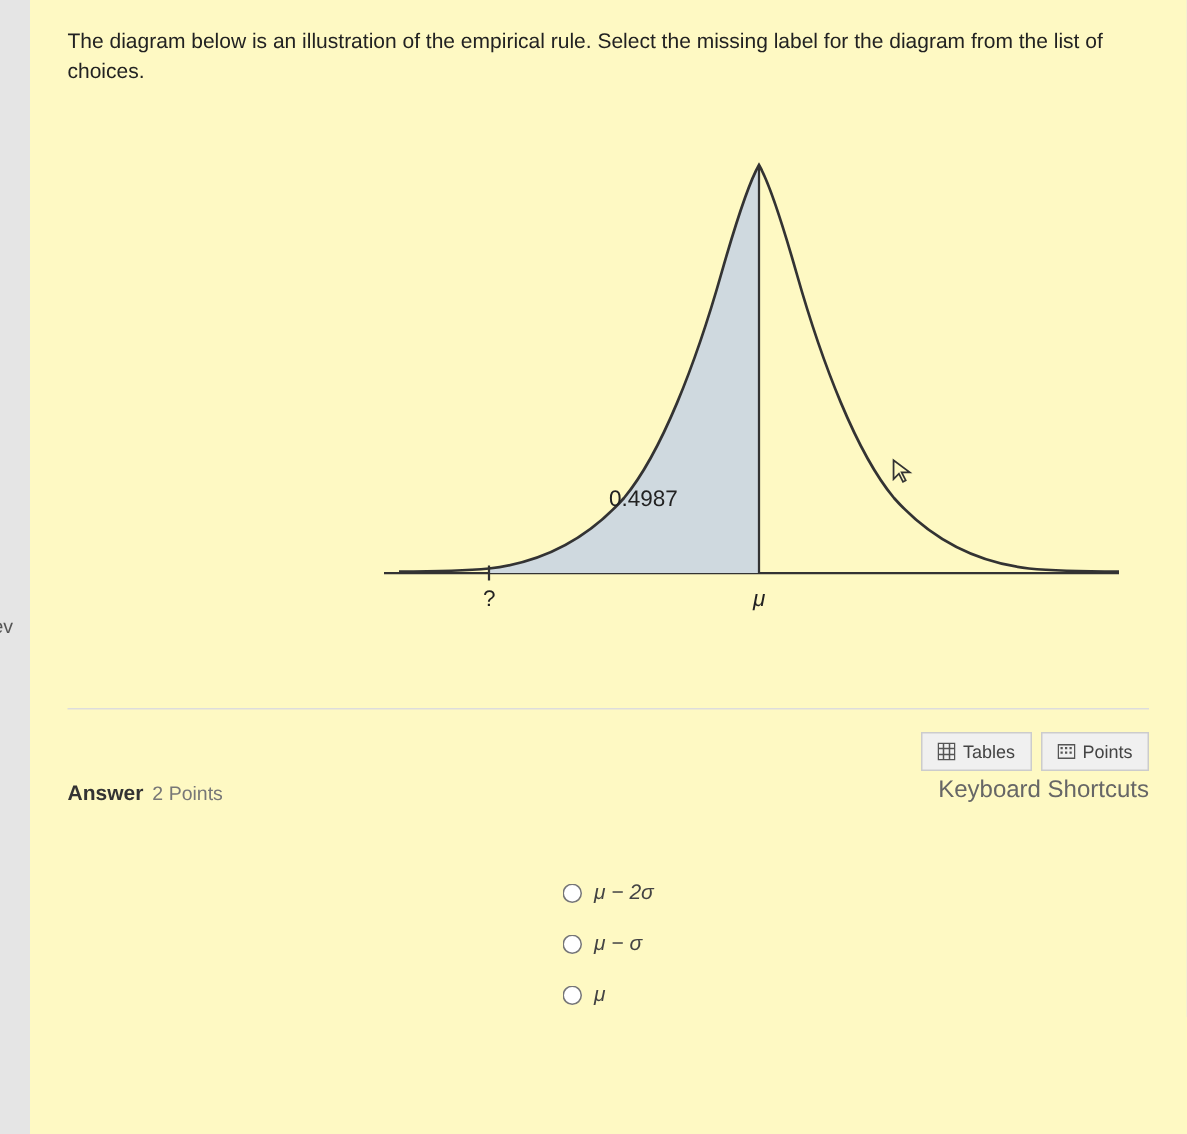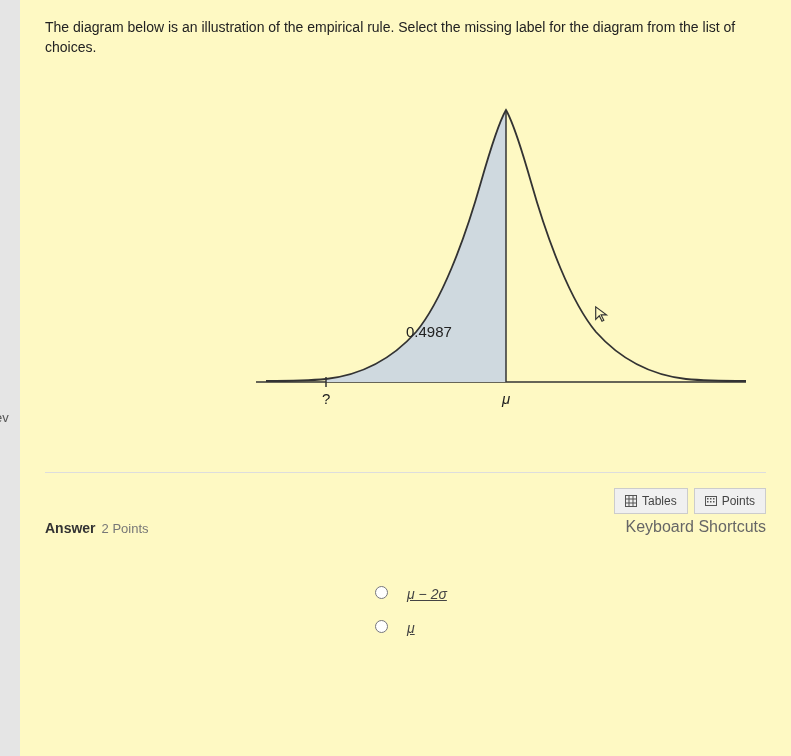--- a/index.html
+++ b/index.html
@@ -78,28 +78,27 @@
     .kb-shortcut {
       font-size: 16px;
       color: #666;
     }
     .options {
       margin-top: 35px;
       padding-left: 330px;
     }
     .option-row {
       display: flex;
-      align-items: flex-start;
-      gap: 19px;
+      align-items: flex-end;
+      gap: 8px;
       margin-bottom: 18px;
       font-size: 14px;
       color: #444;
       font-style: italic;
       cursor: pointer;
-      text-decoration: underline;
     }
     .option-row input[type="radio"] {
       width: 13px;
       height: 13px;
       cursor: pointer;
     }
     .cursor-icon {
       position: absolute;
       right: 155px;
       top: 228px;
@@ -183,16 +182,20 @@
     </div>
   </div>
 
   <div class="options">
     <label class="option-row">
       <input type="radio" name="ans" style="">
       <span>μ − 2σ</span>
     </label>
     <label class="option-row">
       <input type="radio" name="ans" style="">
+      <span>μ − σ</span>
+    </label>
+    <label class="option-row">
+      <input type="radio" name="ans" style="">
       <span>μ</span>
     </label>
   </div>
 </div>
 
 </body></html>

